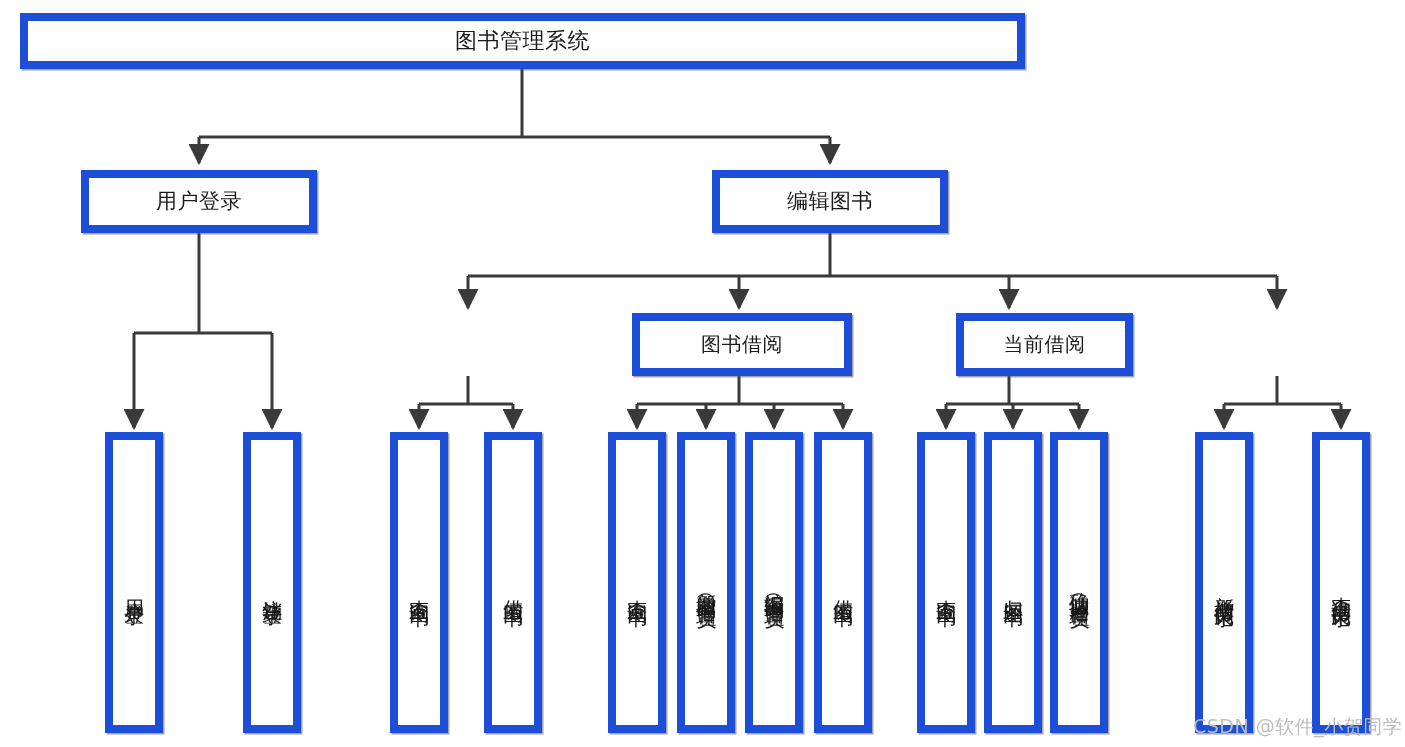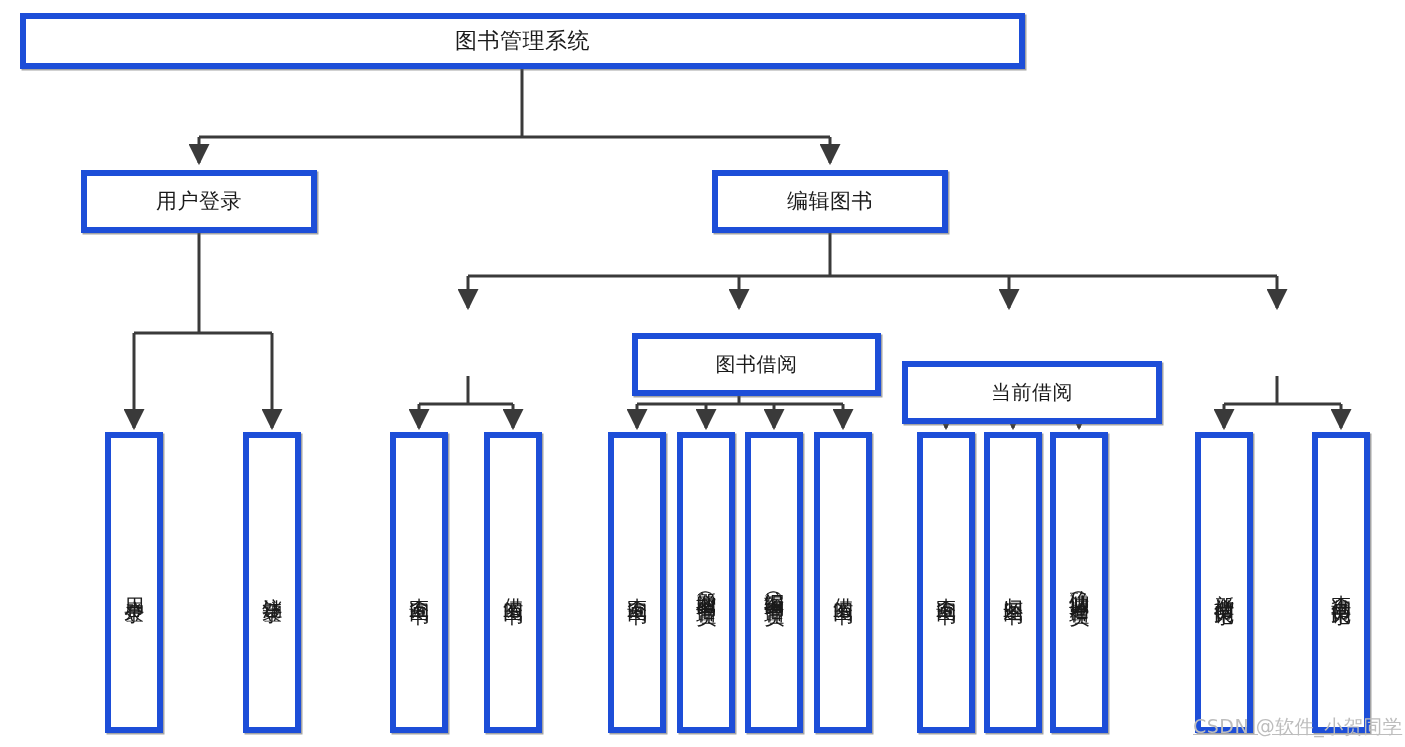--- a/index.html
+++ b/index.html
@@ -22,21 +22,21 @@
     left: 0;
     top: 0;
     width: 1405px;
     height: 747px;
     pointer-events: none;
   }
   .node {
     position: absolute;
     box-sizing: border-box;
     background: #ffffff;
-    border: 6px solid #1d4ed8;
+    border: 8px solid #1d4ed8;
     box-shadow: 1.5px 1.5px 0 0 rgba(90,90,90,0.55);
     display: flex;
     align-items: center;
     justify-content: center;
     color: #1a1a1a;
   }
   .node .label {
     font-size: 21px;
     line-height: 1.15;
     letter-spacing: 0.5px;
@@ -62,21 +62,20 @@
   .node.leaf.center .label {
     margin-top: 0;
   }
   .watermark {
     position: absolute;
     font-size: 19px;
     color: #bdbdbd;
     white-space: nowrap;
     letter-spacing: 0.5px;
     font-family: "DejaVu Sans", "Liberation Sans", sans-serif;
-    text-decoration: underline;
   }
 </style>
 </head>
 <body>
 
 <div id="canvas">
 
   <svg class="connectors" viewBox="0 0 1405 747">
     <defs>
       <marker id="arrow" viewBox="0 0 10 10" refX="9" refY="5" markerWidth="7" markerHeight="7" orient="auto-start-reverse">
@@ -131,24 +130,24 @@
     <span class="label">图书管理系统</span>
   </div>
 
   <div class="node level2" style="left:81px; top:170px; width:236px; height:63px;">
     <span class="label">用户登录</span>
   </div>
   <div class="node level2" style="left:712px; top:170px; width:236px; height:63px;">
     <span class="label">编辑图书</span>
   </div>
 
-  <div class="node level3" style="left:632px; top:313px; width:249px; height:63px;margin-top:20px;">
+  <div class="node level3" style="left:632px; top:313px; width:220px; height:63px;">
     <span class="label">图书借阅</span>
   </div>
-  <div class="node level3" style="left:902px; top:313px; width:260px; height:63px;margin-top:48px;">
+  <div class="node level3" style="left:956px; top:313px; width:177px; height:63px;">
     <span class="label">当前借阅</span>
   </div>
 
   <div class="node leaf center" style="left:105px; top:432px; width:58px; height:301px;">
     <span class="label" style="margin-top: 138px;">用户登录</span>
   </div>
   <div class="node leaf center" style="left:243px; top:432px; width:58px; height:301px;">
     <span class="label" style="margin-top: 138px;">注销登录</span>
   </div>
 

